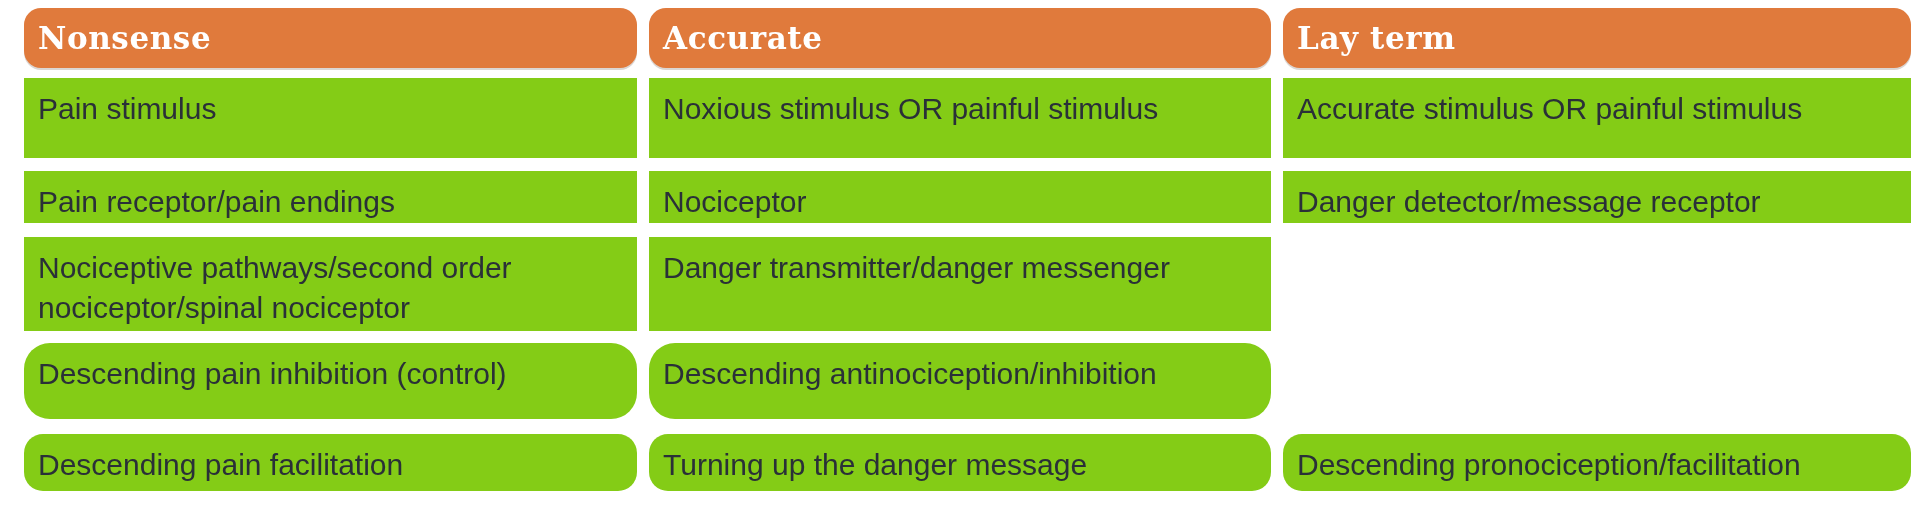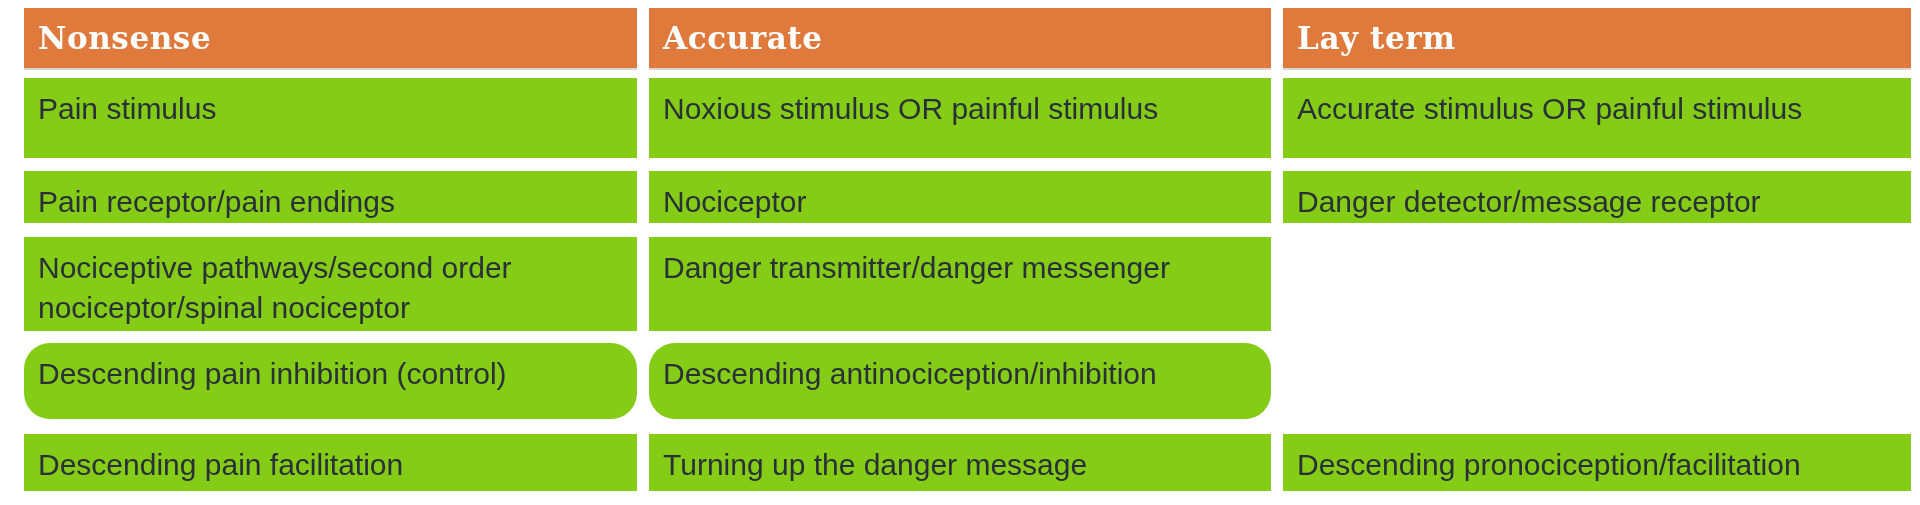--- a/index.html
+++ b/index.html
@@ -27,33 +27,34 @@
     background:#E07A3C;
     color:#FFFFFF;
     display:flex;
     align-items:center;
     padding-left:14px;
     font-family:"DejaVu Serif", serif;
     font-weight:bold;
     font-size:31px;
     letter-spacing:0.6px;
     box-shadow:0 2px 0 rgba(90,70,55,0.22);
+    border-radius:17px;
   }
   .cell {
     background:#84cc16;
     color:#2A3038;
     font-size:30px;
     line-height:40px;
     padding:11px 8px 0 14px;
   }
   .row-1 { margin-bottom:13px; }  .row-1 .cell { min-height:80px; }
   .row-2 { margin-bottom:14px; }  .row-2 .cell { min-height:52px; }
   .row-3 { margin-bottom:12px; }  .row-3 .cell { min-height:94px; }
   .row-4 { margin-bottom:15px; }  .row-4 .cell { min-height:76px;border-radius:26px; }
-  .row-5 { margin-bottom:0; }     .row-5 .cell { min-height:57px; }
+  .row-5 { margin-bottom:0; }     .row-5 .cell { min-height:57px;border-radius:19px; }
 </style>
 </head>
 <body>
 
 <div class="terms-table">
 
   <div class="grid-row header-row">
     <div class="header-cell">
       <span>Nonsense</span>
     </div>

